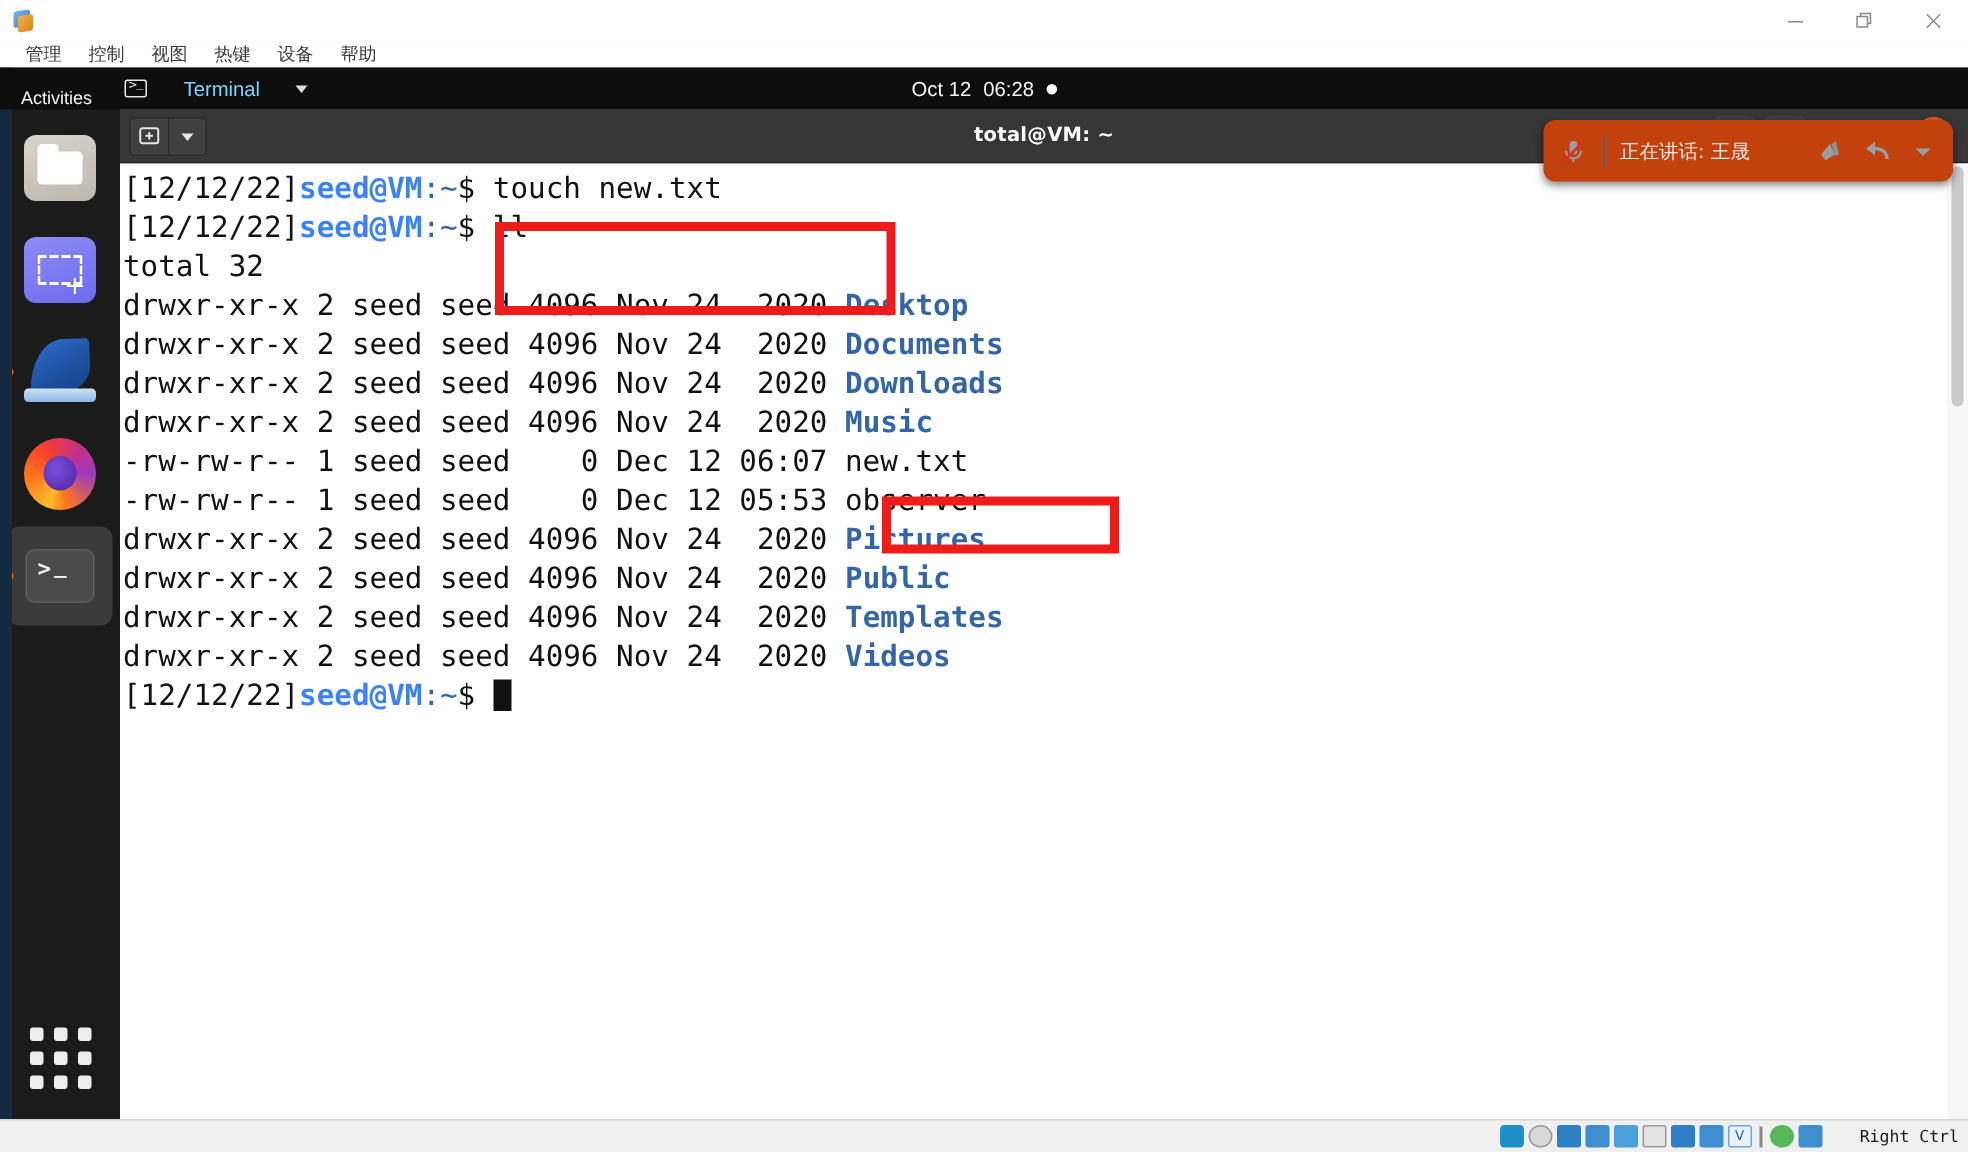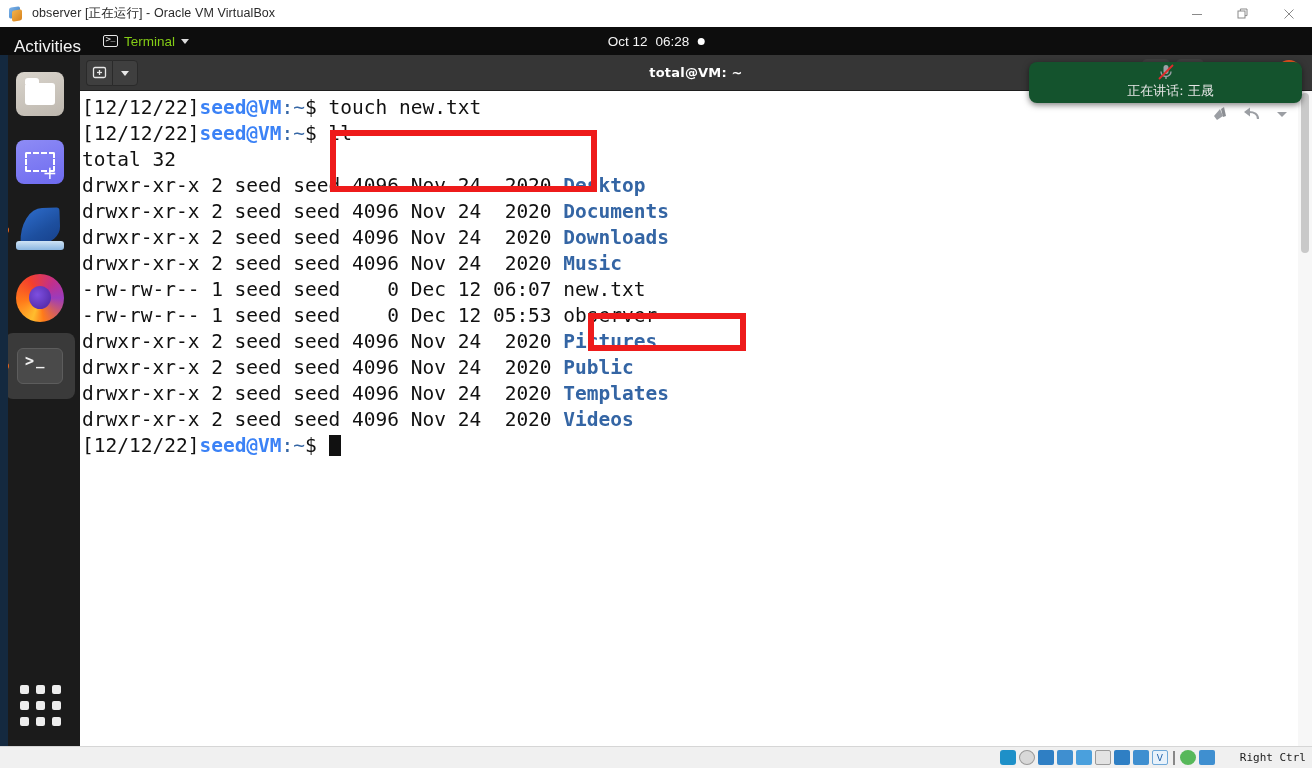--- a/index.html
+++ b/index.html
@@ -77,25 +77,25 @@
   
   #gnome-topbar {
     position:absolute; left:0; top:0; width:1312px; height:28px;
     background:#0d0d0d;
     display:flex; align-items:center;
     color:#ffffff; font-size:13.5px;
     z-index:40;
   }
   #activities-button {
     padding:12px 12px 0 14px; line-height:28px;
-    font-size:17px; color:#f2f2f2; font-weight:400;
+    font-size:12px; color:#f2f2f2; font-weight:400;
   }
   #app-menu {
-    display:flex; align-items:center; gap:6px;
-    padding:0 10px; height:28px; color:#84cc16;
+    display:flex; align-items:center; gap:24px;
+    padding:0 10px; height:28px; color:#7dd3fc;
   }
   #app-menu .term-glyph {
     width:15px; height:12px; border:1.4px solid #e6e6e6; border-radius:2px;
     position:relative; display:inline-block;
   }
   #app-menu .term-glyph::before {
     content:">"; position:absolute; left:1.5px; top:-2.5px;
     font-size:9px; color:#e6e6e6; font-family:"DejaVu Sans Mono", monospace;
   }
   #app-menu .term-glyph::after {
@@ -280,26 +280,25 @@
   
   .annot-box {
     position:absolute; border:6px solid #ee1b1b; z-index:60;
     pointer-events:none;
   }
 
   
   #voice-overlay {
     position:absolute; left:1029px; top:35px;
     width:273px; height:41px;
-    background:#14532d;
+    background:#c2410c;
     border-radius:8px;
     display:flex; align-items:center;
     z-index:70;
     box-shadow:0 2px 6px rgba(0,0,0,.5);
-    flex-direction:column;
   }
   #voice-mic-icon {
     width:40px; height:41px; display:flex; align-items:center; justify-content:center;
     position:relative;
   }
   #voice-divider {
     width:1px; height:22px; background:#5a5d63;
   }
   #voice-label {
     color:#e6e6e6; font-size:13px; padding-left:10px;
@@ -340,21 +339,20 @@
 </head>
 <body>
 
 <div id="vbox-window">
 
   <div id="vbox-titlebar">
     <div id="vbox-app-icon">
       <span class="sq1"></span>
         <span class="sq2"></span>
     </div>
-    <div id="vbox-title-text">observer [正在运行] - Oracle VM VirtualBox</div>
     <div id="vbox-win-controls">
       <div class="vb-wc">
         <svg width="12" height="12" viewBox="0 0 12 12">
             <line x1="1" y1="6.5" x2="11" y2="6.5" stroke="#8a8a8a" stroke-width="1"></line>
           </svg>
       </div>
       <div class="vb-wc">
         <svg width="12" height="12" viewBox="0 0 12 12">
           <rect x="1" y="3" width="7" height="7" fill="none" stroke="#8a8a8a" stroke-width="1"></rect>
           <polyline points="3.4,3 3.4,1 10,1 10,7.6 8,7.6" fill="none" stroke="#8a8a8a" stroke-width="1"></polyline>
@@ -362,20 +360,28 @@
       </div>
       <div class="vb-wc">
         <svg width="12" height="12" viewBox="0 0 12 12">
           <line x1="1.5" y1="1.5" x2="10.5" y2="10.5" stroke="#8a8a8a" stroke-width="1"></line>
           <line x1="10.5" y1="1.5" x2="1.5" y2="10.5" stroke="#8a8a8a" stroke-width="1"></line>
         </svg>
       </div>
     </div>
   </div>
 
+  <div id="vbox-menubar">
+    <div class="vb-menu-item">管理</div>
+    <div class="vb-menu-item">控制</div>
+    <div class="vb-menu-item">视图</div>
+    <div class="vb-menu-item">热键</div>
+    <div class="vb-menu-item">设备</div>
+    <div class="vb-menu-item">帮助</div>
+  </div>
 
   <div id="vm-screen">
 
     <div id="vm-left-edge"></div>
 
     <div id="gnome-topbar">
       <div id="activities-button">Activities</div>
       <div id="app-menu">
         <span class="term-glyph"></span>
         <span>Terminal</span>

